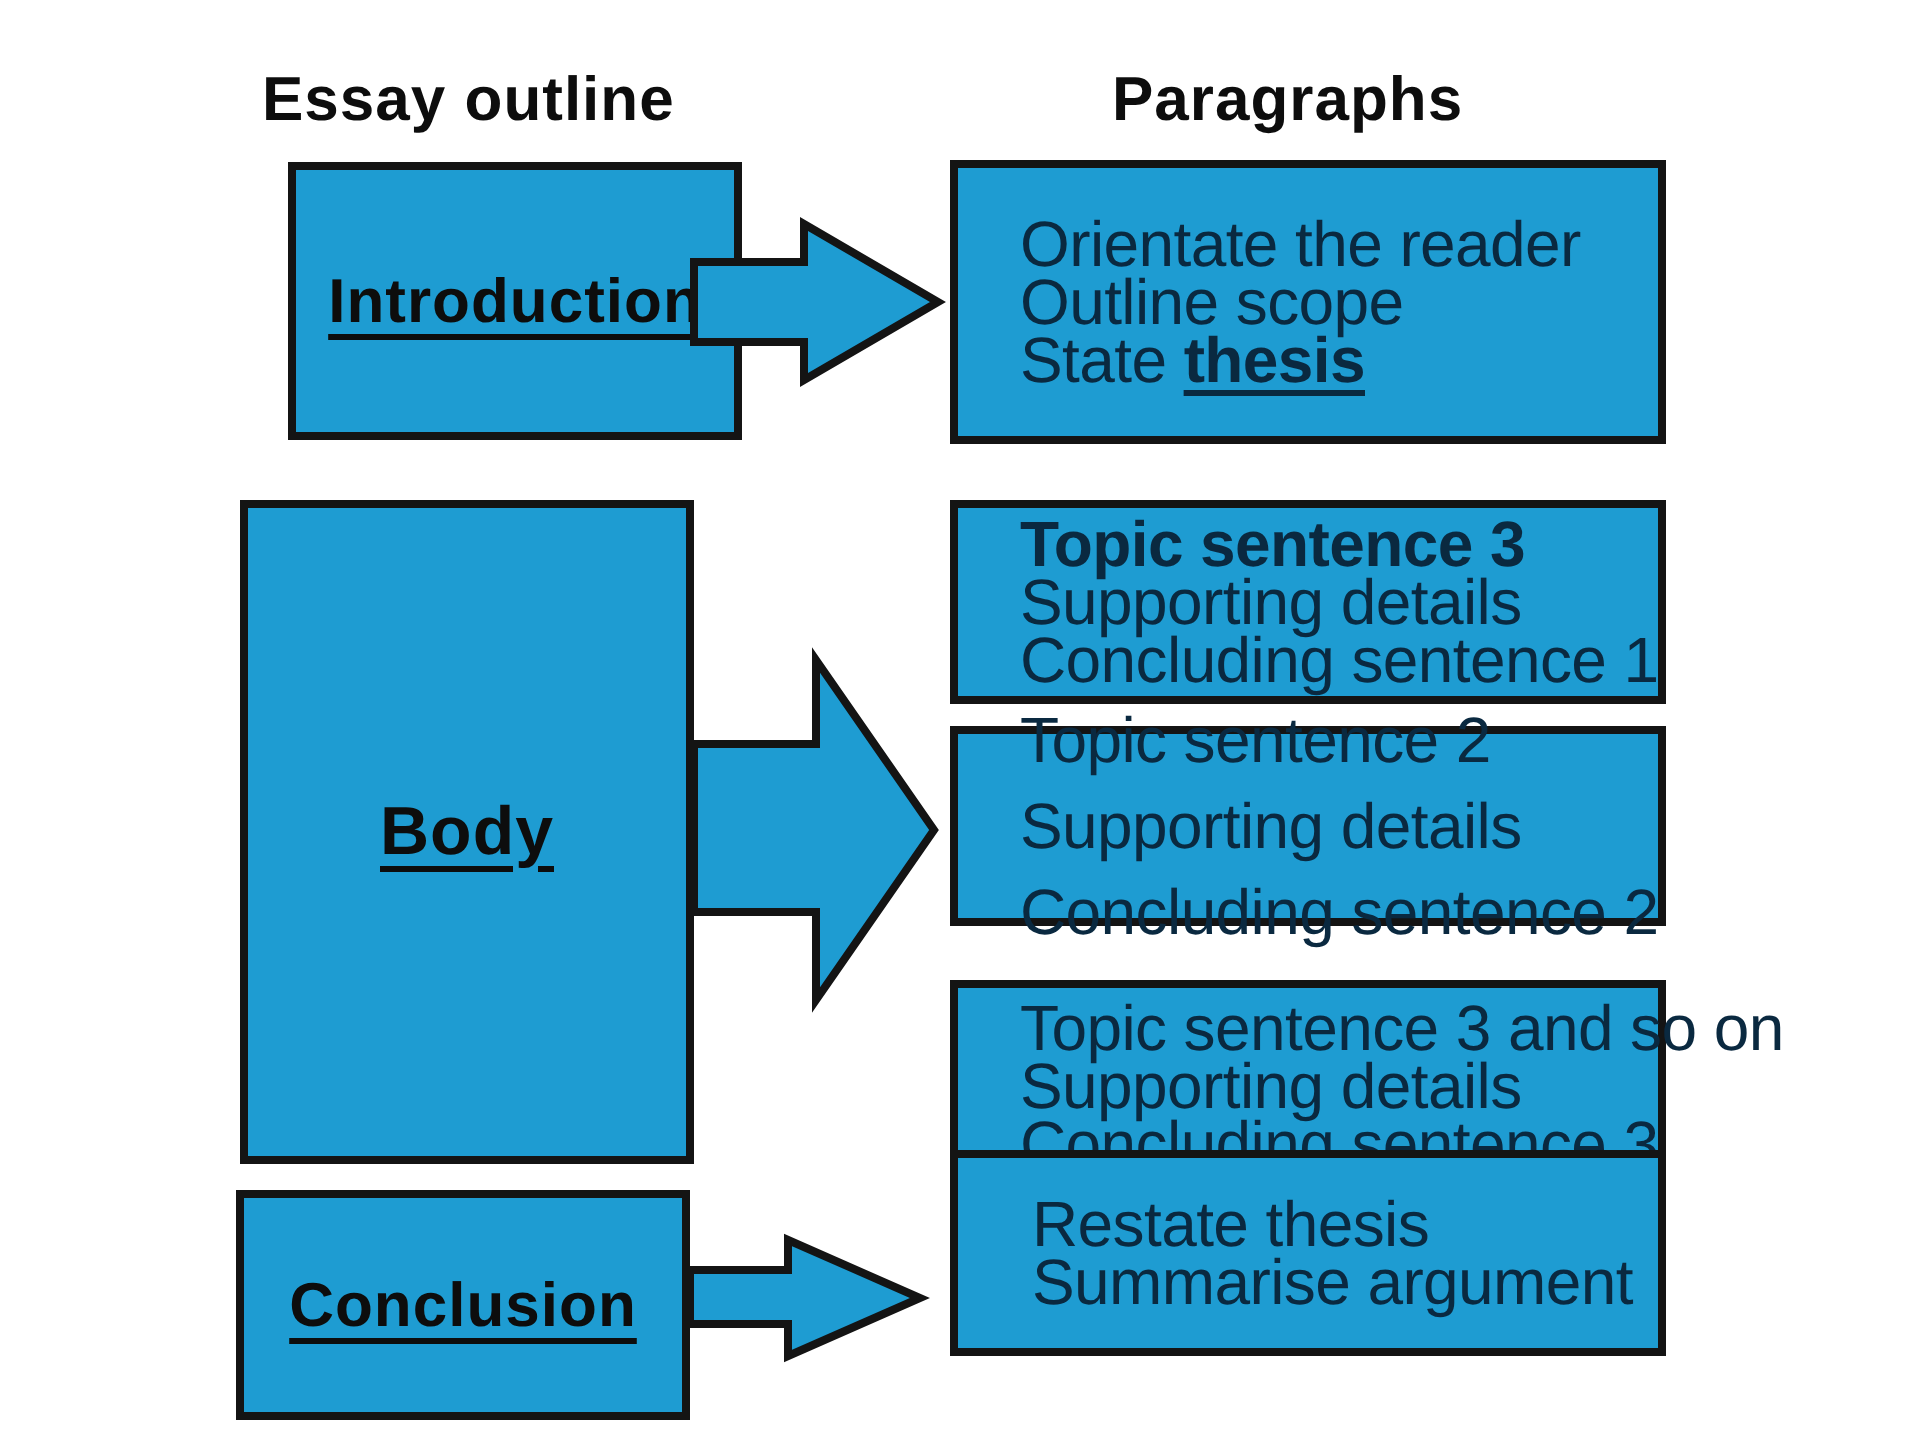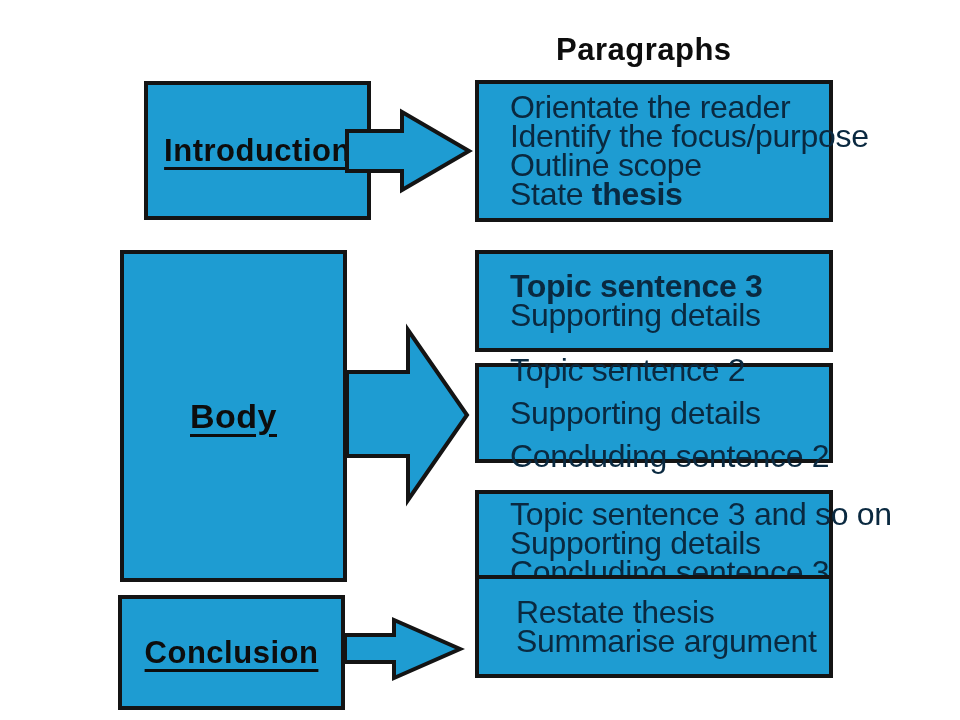--- a/index.html
+++ b/index.html
@@ -68,20 +68,21 @@
   }
   .pbox-1 { left: 475px; top:  80px; width: 358px; height: 142px; }
   .pbox-2 { left: 475px; top: 250px; width: 358px; height: 102px; }
   .pbox-3 { left: 475px; top: 363px; width: 358px; height: 100px; gap: 14px; }
   .pbox-4 { left: 475px; top: 490px; width: 358px; height: 106px; }
   .pbox-5 { left: 475px; top: 575px; width: 358px; height: 103px; padding-left: 37px; }
 
   .pline { white-space: nowrap; }
   .pline .b { font-weight: bold; }
   .pline .u {
+    text-decoration: underline;
     text-decoration-thickness: 3px;
     text-underline-offset: 4px;
   }
 
   .arrows-layer {
     position: absolute;
     left: 0; top: 0;
     width: 960px;
     height: 720px;
     pointer-events: none;
@@ -91,20 +92,21 @@
     stroke: var(--border, #141414);
     stroke-width: 4;
     stroke-linejoin: miter;
   }
 </style>
 </head>
 <body>
 
 <div class="stage">
 
+  <div class="col-title title-left">Essay outline</div>
 
   <div class="col-title title-right">Paragraphs</div>
 
   <div class="obox obox-intro">
     <span class="olabel">Introduction</span>
   </div>
 
   <div class="obox obox-body">
     <span class="olabel">Body</span>
   </div>
@@ -114,27 +116,27 @@
   </div>
 
   <svg class="arrows-layer" viewBox="0 0 960 720" xmlns="http://www.w3.org/2000/svg">
     <polygon points="347,131 402,131 402,112 469,151 402,190 402,171 347,171"></polygon>
     <polygon points="347,372 408,372 408,330 467,415 408,500 408,456 347,456"></polygon>
     <polygon points="345,635 394,635 394,620 460,649 394,678 394,662 345,662"></polygon>
   </svg>
 
   <div class="pbox pbox-1">
       <div class="pline"><span>Orientate the reader</span></div>
-      <div class="pline"><span>Identify the focus/purpose</span></div>
       <div class="pline"><span>Outline scope</span></div>
       <div class="pline"><span>State </span><span class="b u">thesis</span></div>
     </div>
   <div class="pbox pbox-2">
       <div class="pline"><span class="b">Topic sentence 3</span></div>
       <div class="pline"><span>Supporting details</span></div>
+      <div class="pline"><span>Concluding sentence 1</span></div>
     </div>
   <div class="pbox pbox-3">
       <div class="pline"><span>Topic sentence 2</span></div>
       <div class="pline"><span>Supporting details</span></div>
       <div class="pline"><span>Concluding sentence 2</span></div>
     </div>
   <div class="pbox pbox-4">
       <div class="pline"><span>Topic sentence 3 and so on</span></div>
       <div class="pline"><span>Supporting details</span></div>
       <div class="pline"><span>Concluding sentence 3</span></div>

